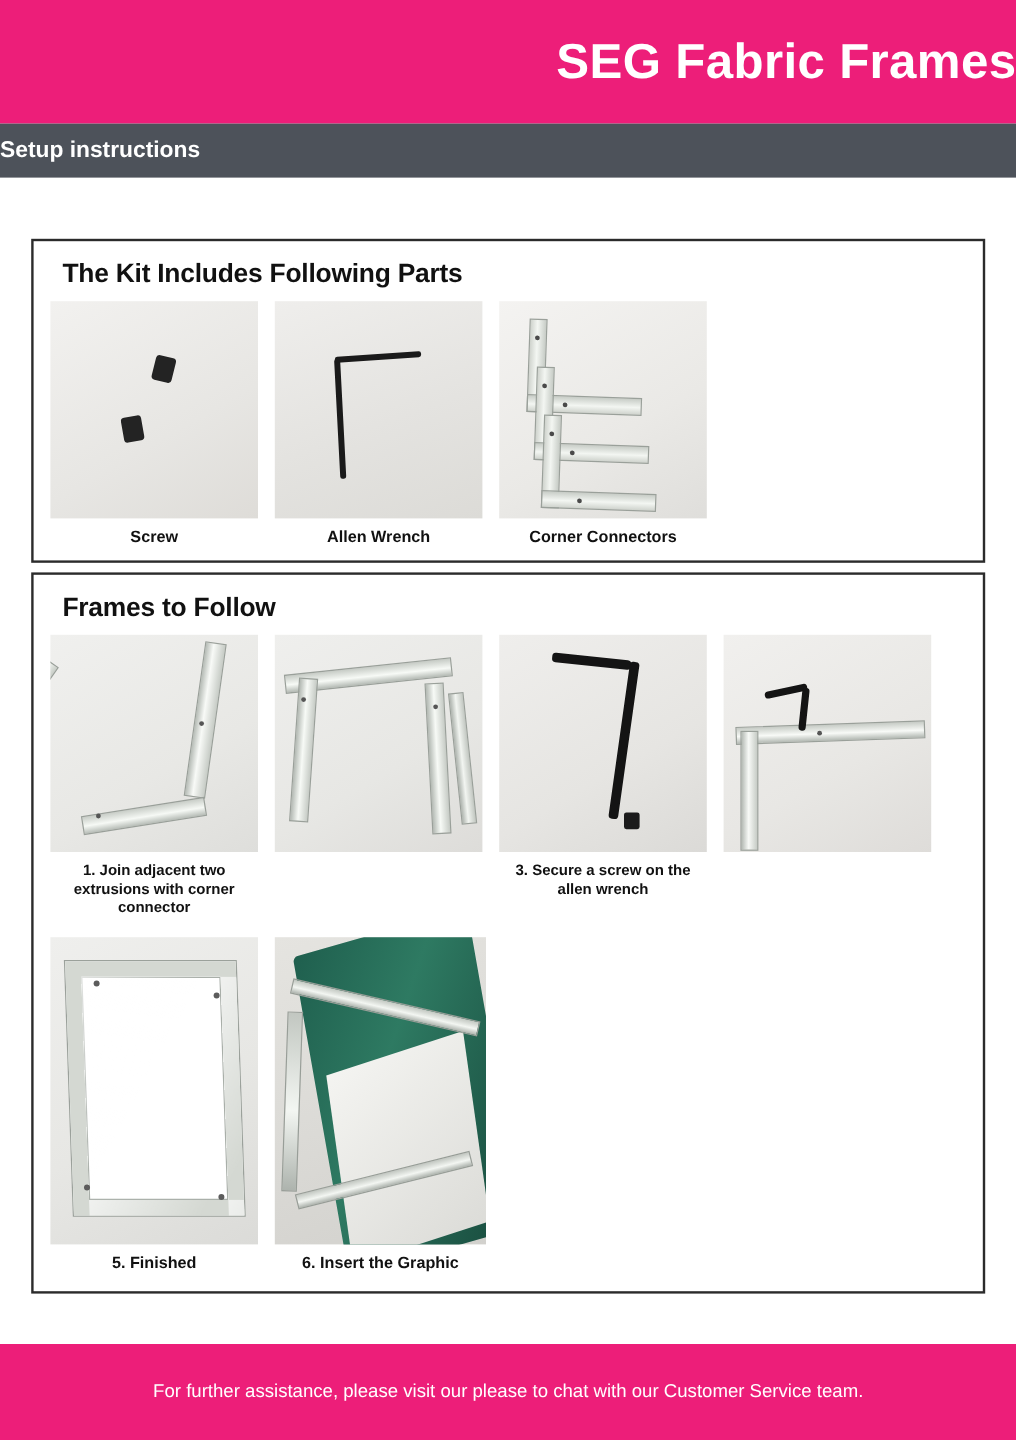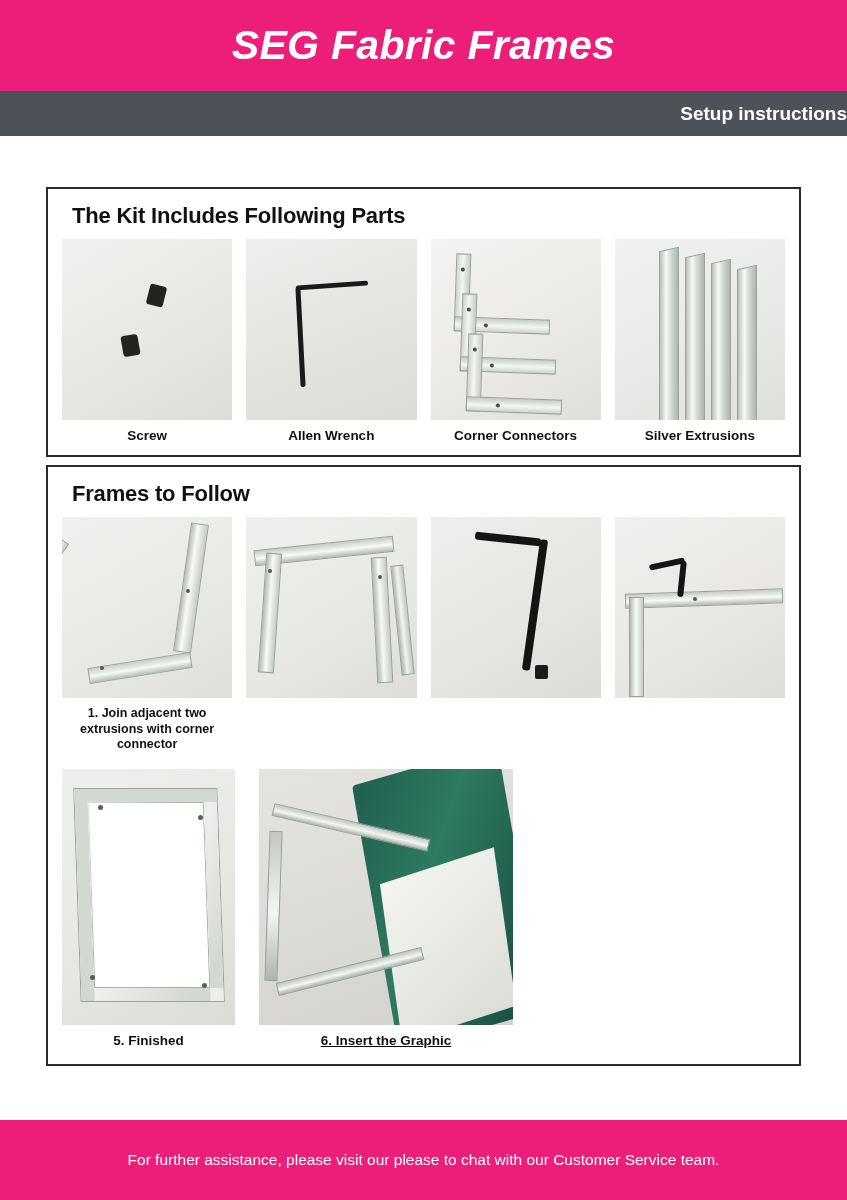--- a/index.html
+++ b/index.html
@@ -9,51 +9,50 @@
     height: 1200px;
     background: #ffffff;
     font-family: "Liberation Sans", sans-serif;
     overflow: hidden;
     position: relative;
   }
 
   
   .title-bar {
     width: 100%;
-    height: 91px;
+    height: 103px;
     background: #ed1e79;
     display: flex;
     align-items: center;
-    justify-content: center;
-    font-style: italic;
+    justify-content: flex-end;
   }
   .title-bar .title {
     color: #ffffff;
     font-size: 41px;
     font-weight: bold;
     letter-spacing: 0.3px;
     line-height: 1;
   }
   .subtitle-bar {
     width: 100%;
     height: 45px;
     background: #4d525a;
     display: flex;
     align-items: center;
-    justify-content: flex-end;
+    justify-content: flex-start;
   }
   .subtitle-bar .subtitle {
     color: #ffffff;
     font-size: 19px;
     font-weight: bold;
   }
 
   
   .sheet {
-    padding: 0 46px;
+    padding: 0 26px;
   }
   .panel {
     border: 2px solid #2b2b2b;
     margin-top: 0;
     background: #fff;
   }
   .panel.kit { margin-top: 51px; padding: 12px 14px 10px 14px; }
   .panel.steps { margin-top: 8px; padding: 12px 14px 14px 14px; }
 
   .panel-heading {
@@ -300,25 +299,25 @@
     background: linear-gradient(0deg,#adb3ad,#f3f6f2 45%,#c2c7c1);
     border: 1px solid #989e98;
   }
   .ph-s6 .fb-top { left: 12px; top: 52px; width: 160px; height: 13px; transform: rotate(13deg); }
   .ph-s6 .fb-left { left: 8px; top: 62px; width: 13px; height: 150px; transform: rotate(2deg); }
   .ph-s6 .fb-bot { left: 16px; top: 196px; width: 150px; height: 13px; transform: rotate(-14deg); }
 
   
   .steps-row2 {
     display: flex;
-    gap: 24px;
+    gap: 14px;
     margin-top: 16px;
   }
   .cell.wide { width: 173px; }
-  .cell.wide2 { width: 254px; text-decoration: underline; }
+  .cell.wide2 { width: 176px; }
 
   
   .footer {
     position: absolute;
     left: 0; bottom: 0;
     width: 100%;
     height: 80px;
     background: #ed1e79;
     display: flex;
     align-items: center;
@@ -383,29 +382,20 @@
           <div class="cc cc3">
             <div class="v"></div>
             <div class="h"></div>
             <div class="dot" style="left:5px;top:14px;"></div>
             <div class="dot" style="left:30px;bottom:5px;"></div>
           </div>
         </div>
         <div class="caption">Corner Connectors</div>
       </div>
 
-      <div class="cell">
-        <div class="photo ph-extr">
-          <div class="bar b1"></div>
-          <div class="bar b2"></div>
-          <div class="bar b3"></div>
-          <div class="bar b4"></div>
-        </div>
-        <div class="caption">Silver Extrusions</div>
-      </div>
 
     </div>
   </section>
 
   <section class="panel steps">
     <h2 class="panel-heading">Frames to Follow</h2>
 
     <div class="row">
 
       <div class="cell">
@@ -429,20 +419,21 @@
           <div class="dot" style="left:132px;top:58px;"></div>
         </div>
       </div>
 
       <div class="cell">
         <div class="photo ph-s3">
           <div class="arm-h"></div>
           <div class="arm-v"></div>
           <div class="screw"></div>
         </div>
+        <div class="caption small">3. Secure a screw on the allen wrench</div>
       </div>
 
       <div class="cell">
         <div class="photo ph-s4">
           <div class="fr-top"></div>
           <div class="fr-left"></div>
           <div class="w-h"></div>
           <div class="w-v"></div>
           <div class="dot" style="left:78px;top:80px;"></div>
         </div>

